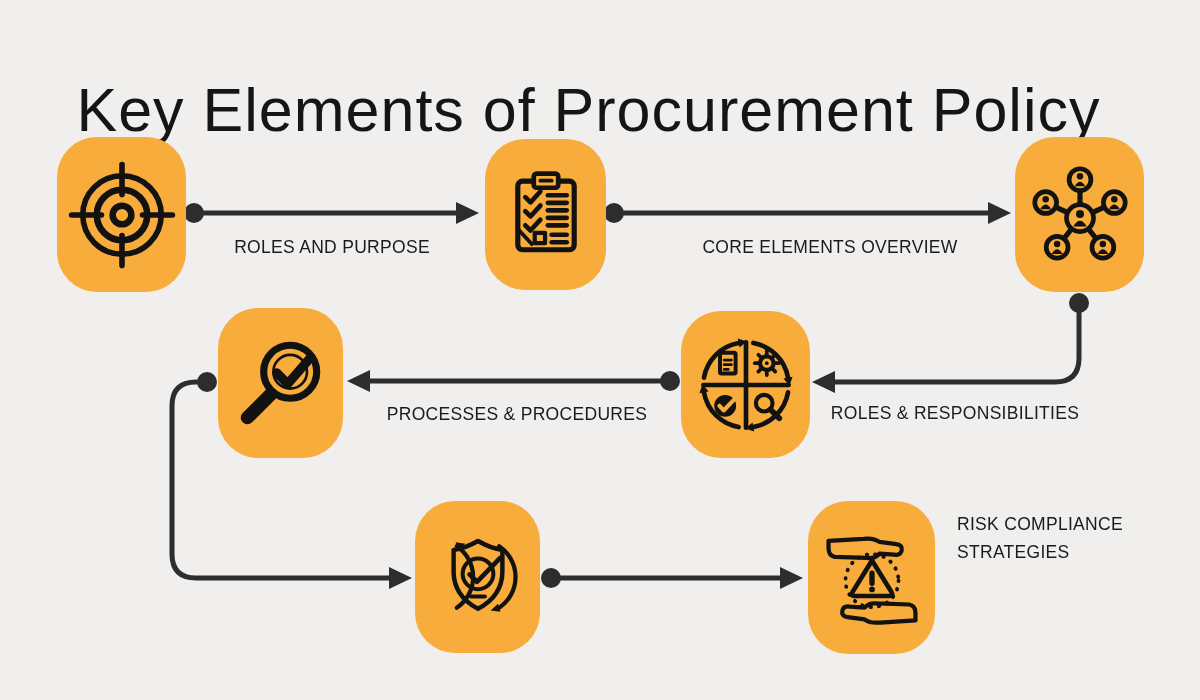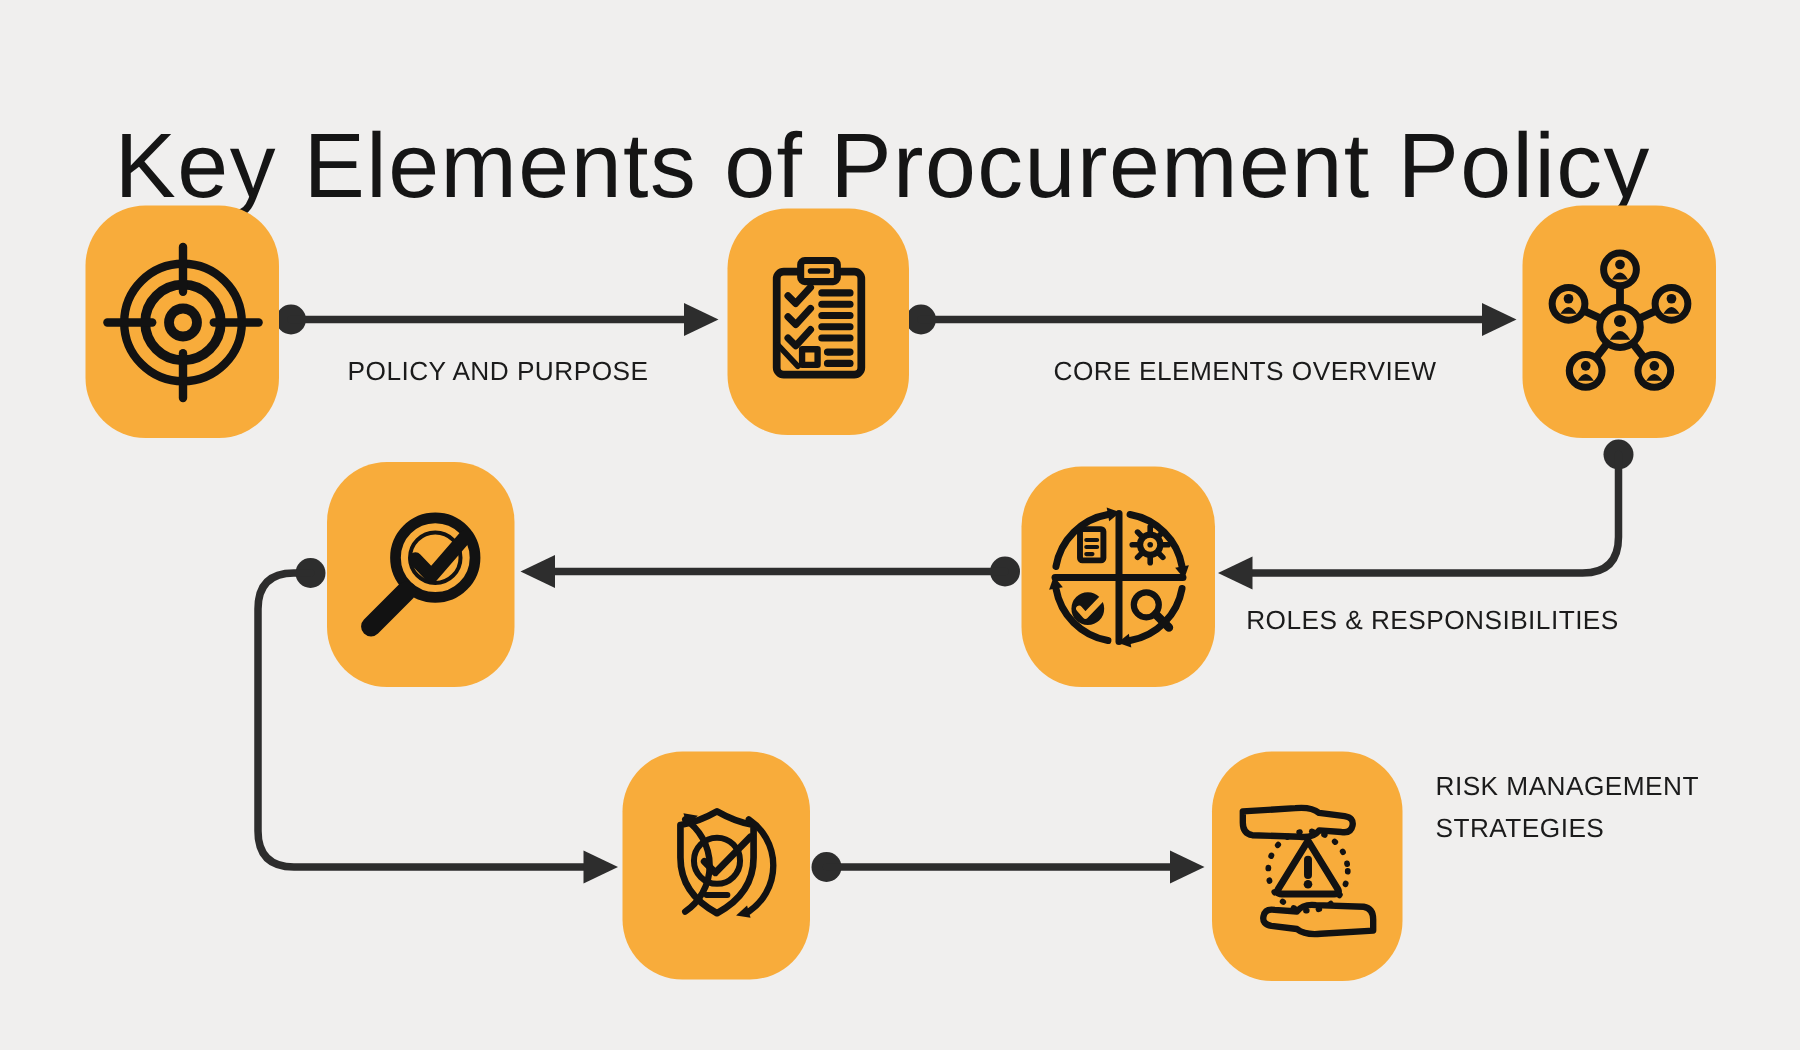--- a/index.html
+++ b/index.html
@@ -197,19 +197,20 @@
     <svg width="106" height="106" viewBox="0 0 100 100" fill="none" stroke="#121212" stroke-linecap="round" stroke-linejoin="round">
       <circle cx="50" cy="52.5" r="25" stroke-width="3.6" stroke-dasharray="0.5 7.5"></circle>
       <path d="M50,33.5 L68.5,63.5 Q70.5,67 66.5,67 L33.5,67 Q29.5,67 31.5,63.5 Z" stroke-width="4.4"></path>
       <line x1="50" y1="45.5" x2="50" y2="55" stroke-width="5"></line>
       <circle cx="50" cy="60.8" r="2.7" fill="#121212" stroke="none"></circle>
       <path d="M9,15 L42,13 Q52,12 57,16 L73,18 Q79,19 78,24 Q77,29 71,28 L57,27 Q53,32 45,31 L15,30 Q9,29 9,22 Z" stroke-width="4"></path>
       <path d="M9,15 L42,13 Q52,12 57,16 L73,18 Q79,19 78,24 Q77,29 71,28 L57,27 Q53,32 45,31 L15,30 Q9,29 9,22 Z" stroke-width="4" transform="rotate(180 50 52.5)"></path>
     </svg>
   </div>
 
-  <div class="lbl center l1">POLICY AND PURPOSE</div>
+  <div class="lbl center l1">ROLES AND PURPOSE</div>
   <div class="lbl center l2">CORE ELEMENTS OVERVIEW</div>
   <div class="lbl center l3">ROLES &amp; RESPONSIBILITIES</div>
-  <div class="lbl l7">RISK MANAGEMENT
+  <div class="lbl center l4">PROCESSES &amp; PROCEDURES</div>
+  <div class="lbl l7">RISK COMPLIANCE
 STRATEGIES</div>
 
 </div>
 
 </body></html>

